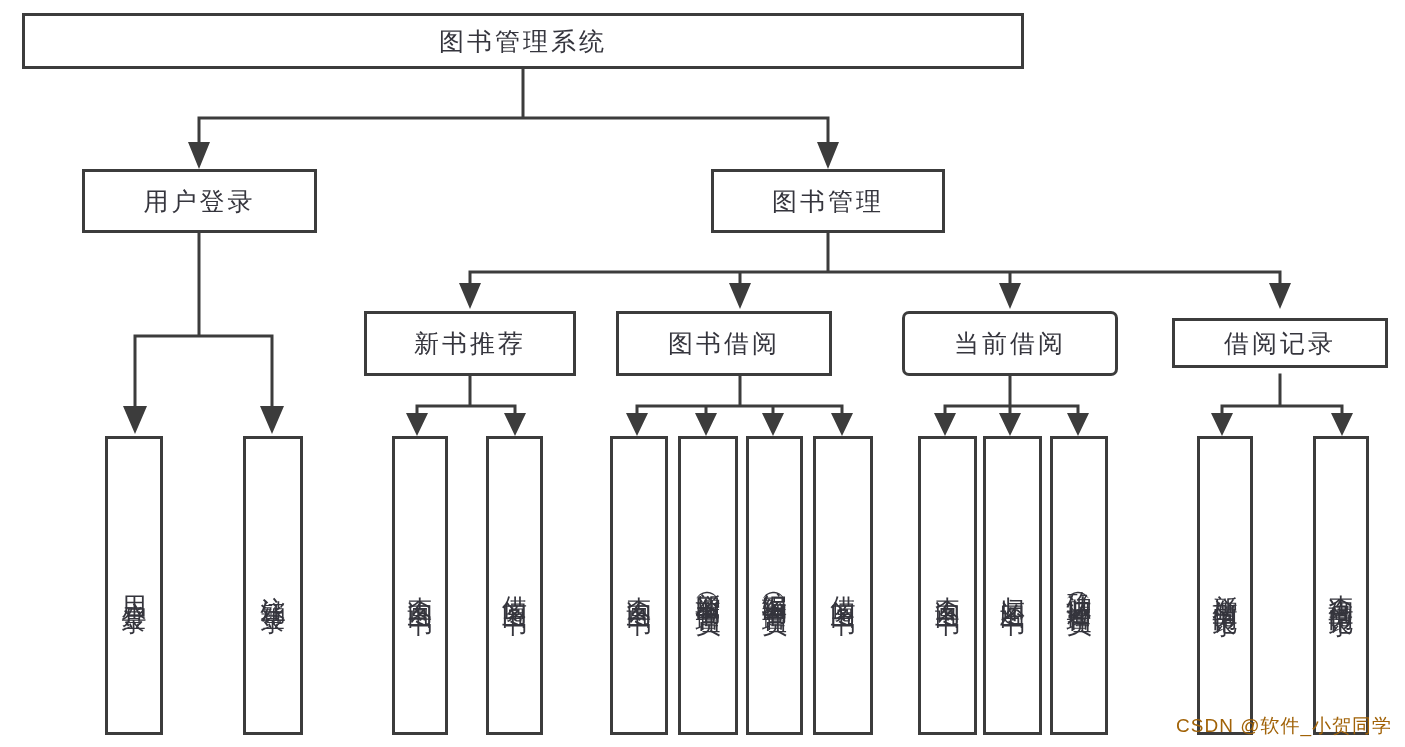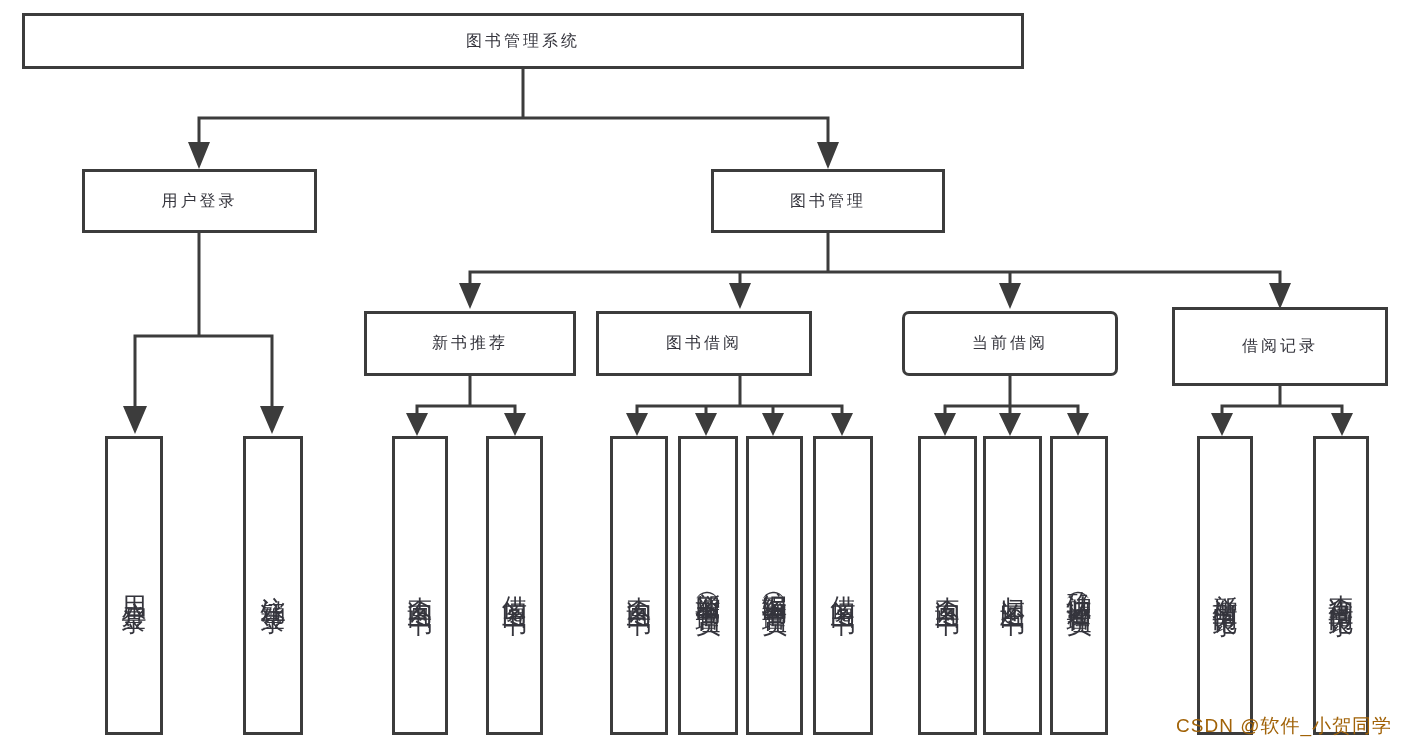--- a/index.html
+++ b/index.html
@@ -4,39 +4,39 @@
 <style>
   html,body{margin:0;padding:0;background:#ffffff;}
   #canvas{
     position:relative;width:1405px;height:747px;background:#ffffff;overflow:hidden;
     font-family:"Liberation Sans","DejaVu Sans",sans-serif;
   }
   #connectors{position:absolute;left:0;top:0;z-index:0;}
   .box{
     position:absolute;box-sizing:border-box;background:#ffffff;
     border:3px solid #3c3c3c;display:flex;align-items:center;justify-content:center;
-    font-size:16px;letter-spacing:3px;color:#35353d;z-index:1;white-space:nowrap;
+    font-size:25px;letter-spacing:3px;color:#35353d;z-index:1;white-space:nowrap;
   }
   .vbox{
     position:absolute;box-sizing:border-box;background:#ffffff;
     border:3px solid #3c3c3c;display:flex;align-items:center;justify-content:center;
     writing-mode:vertical-rl;text-orientation:mixed;
     font-size:25px;letter-spacing:5px;color:#35353d;z-index:1;
     top:436px;height:299px;line-height:1.0;
   }
   
   #b-root{left:22px;top:13px;width:1002px;height:56px;}
   
   #b-login{left:82px;top:169px;width:235px;height:64px;}
   #b-mgmt{left:711px;top:169px;width:234px;height:64px;}
   
   #b-newrec{left:364px;top:311px;width:212px;height:65px;}
-  #b-borrow{left:596px;top:311px;width:216px;height:65px;}
+  #b-borrow{left:616px;top:311px;width:216px;height:65px;}
   #b-current{left:902px;top:311px;width:216px;height:65px;border-radius:7px;}
-  #b-record{left:1172px;top:307px;width:216px;height:79px;}
+  #b-record{left:1172px;top:318px;width:216px;height:50px;}
   
   #v-login1{left:105px;width:58px;}
   #v-logout{left:243px;width:60px;}
   #v-query1{left:392px;width:56px;}
   #v-borrow1{left:486px;width:57px;}
   #v-query2{left:610px;width:58px;}
   #v-addbook{left:678px;width:60px;letter-spacing:3px;}
   #v-editbook{left:746px;width:57px;letter-spacing:3px;}
   #v-borrow2{left:813px;width:60px;}
   #v-query3{left:918px;width:59px;}

